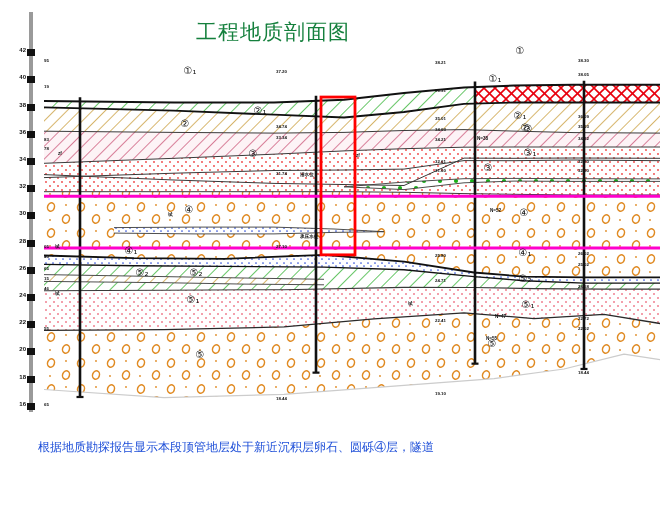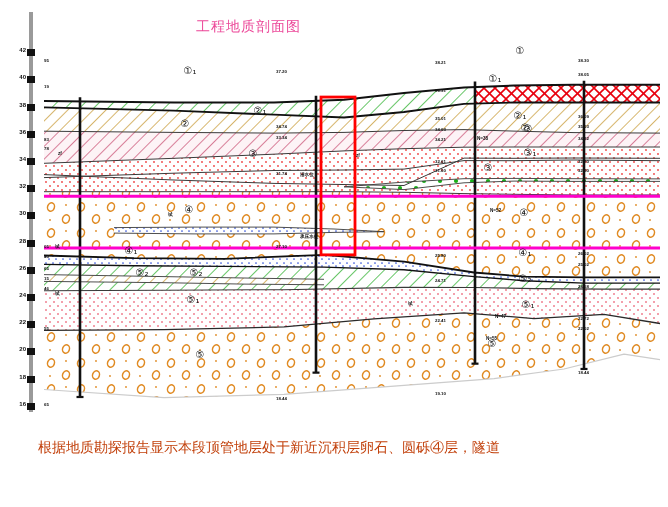--- a/index.html
+++ b/index.html
@@ -7,42 +7,42 @@
     width:668px;height:507px;background:#ffffff;
     font-family:"Liberation Sans",sans-serif;
     overflow:hidden;position:relative;
   }
   #stage{position:relative;width:668px;height:507px;}
 
   
   .chart-title{
     position:absolute; left:196px; top:18px;
     font-family:Liberation Serif, serif;
-    font-size:14px; color:#ec4899; letter-spacing:1px;
+    font-size:21px; color:#15803d; letter-spacing:1px;
     white-space:nowrap;
   }
 
   
   .axis{position:absolute;left:29px;top:12px;width:4px;height:400px;background:#9a9a9a;}
   .axis-tick{position:absolute;left:27px;width:8px;height:7px;background:#111;}
   .axis-label{
     position:absolute;left:4px;width:22px;text-align:right;
     font-size:6px;color:#111;font-family:"Liberation Sans",sans-serif;
     font-weight:bold;
   }
 
   
   #profile{position:absolute;left:44px;top:44px;width:616px;height:370px;}
   #profile svg{display:block;}
 
   
   .note{
     position:absolute;left:0px;top:432px;width:668px;
     font-family:"DejaVu Serif",serif;
-    font-size:14px;color:#c2410c;line-height:31px;
+    font-size:12px;color:#1d4ed8;line-height:31px;
     text-align:justify;
   }
   .note p{margin:0;padding:0 8px 0 10px;}
   .note p.first{text-indent:28px;}
 </style>
 </head>
 <body>
 
 <div id="stage">
 

